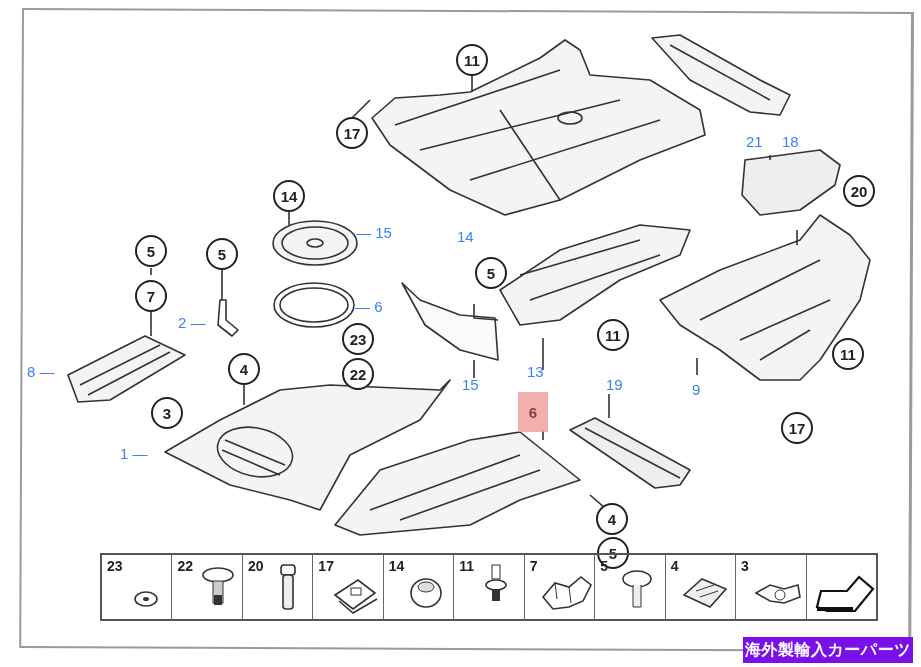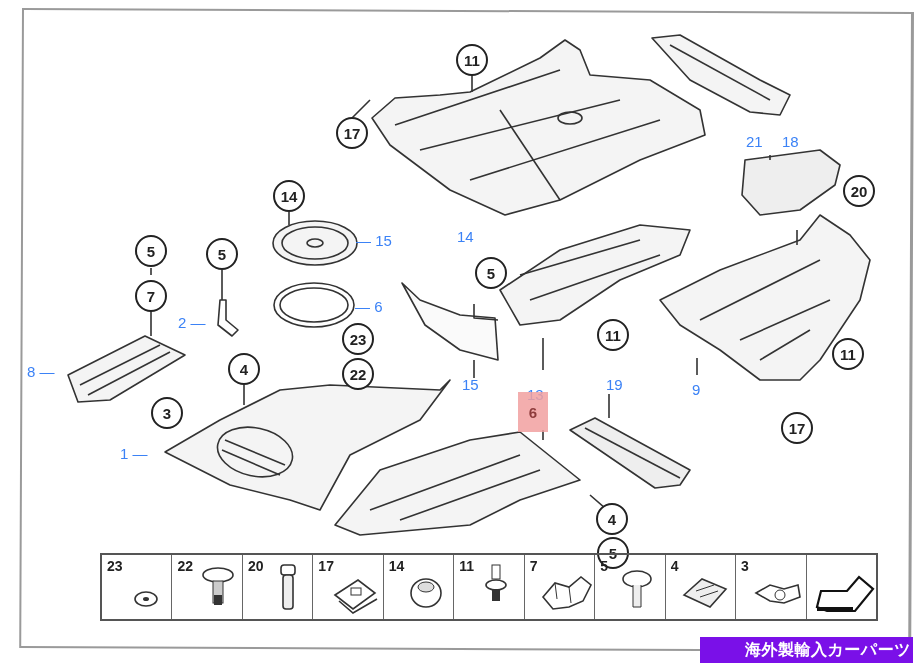--- a/index.html
+++ b/index.html
@@ -18,21 +18,21 @@
         background:#f2a0a0; opacity:.85; display:flex; align-items:center;
         justify-content:center; font-weight:bold; font-size:15px; color:#7a1a1a; }
   .strip { position:absolute; left:100px; top:553px; width:778px; height:68px;
            border:2px solid #555; box-sizing:border-box; display:flex; }
   .cell { position:relative; flex:1; border-right:1.5px solid #666; }
   .cell:last-child { border-right:none; }
   .cell .num { position:absolute; left:5px; top:3px; font-weight:bold; font-size:14px; color:#222; }
   .cell svg { position:absolute; left:0; top:0; }
   .badge { position:absolute; right:8px; bottom:4px; width:170px; height:26px;
            background:#7a10e8; color:#fff; font-weight:bold; font-size:16px;
-           display:flex; align-items:center; justify-content:center; letter-spacing:0.5px;padding-left:43px; }
+           display:flex; align-items:center; justify-content:center; letter-spacing:0.5px; }
 </style>
 </head>
 <body>
 
 <div class="frame"></div>
 
 <svg class="diagram" width="921" height="667" fill="none" stroke="#333" stroke-width="1.6" stroke-linejoin="round">
 
   <g>
     <path d="M372,118 L395,98 L440,95 L470,92 L540,58 L565,40 L580,50 L590,75 L650,80 L700,110 L705,135 L640,160 L560,200 L505,215 L450,190 L390,145 Z" fill="#f4f4f4"></path>
@@ -91,27 +91,27 @@
   <div class="callout" style="left:151px;top:397px">3</div>
   <div class="callout" style="left:475px;top:257px">5</div>
   <div class="callout" style="left:597px;top:319px">11</div>
   <div class="callout" style="left:832px;top:338px">11</div>
   <div class="callout" style="left:781px;top:412px">17</div>
   <div class="callout" style="left:843px;top:175px">20</div>
   <div class="callout" style="left:596px;top:503px">4</div>
   <div class="callout" style="left:597px;top:537px">5</div>
 
   <div class="plain" style="left:457px;top:228px">14</div>
-  <div class="plain" style="left:356px;top:232px">— 15</div>
+  <div class="plain" style="left:356px;top:224px">— 15</div>
   <div class="plain" style="left:355px;top:298px">— 6</div>
   <div class="plain" style="left:178px;top:314px">2 —</div>
   <div class="plain" style="left:27px;top:363px">8 —</div>
   <div class="plain" style="left:120px;top:445px">1 —</div>
   <div class="plain" style="left:462px;top:376px">15</div>
-  <div class="plain" style="left:527px;top:386px">13</div>
+  <div class="plain" style="left:527px;top:363px">13</div>
   <div class="plain" style="left:606px;top:376px">19</div>
   <div class="plain" style="left:692px;top:381px">9</div>
   <div class="plain" style="left:746px;top:133px">21</div>
   <div class="plain" style="left:782px;top:133px">18</div>
 
   <div class="hl">6</div>
 </div>
 
 <div class="strip">
   <div class="cell">

